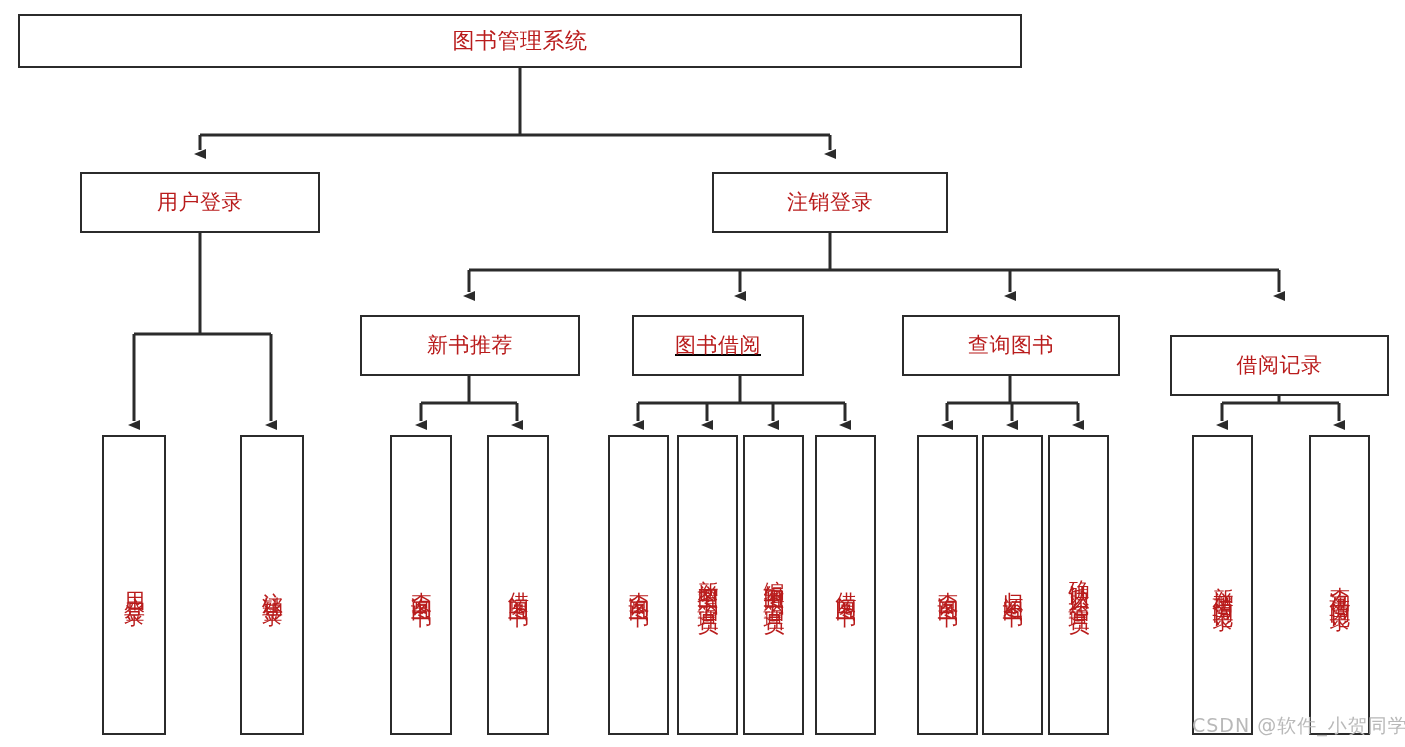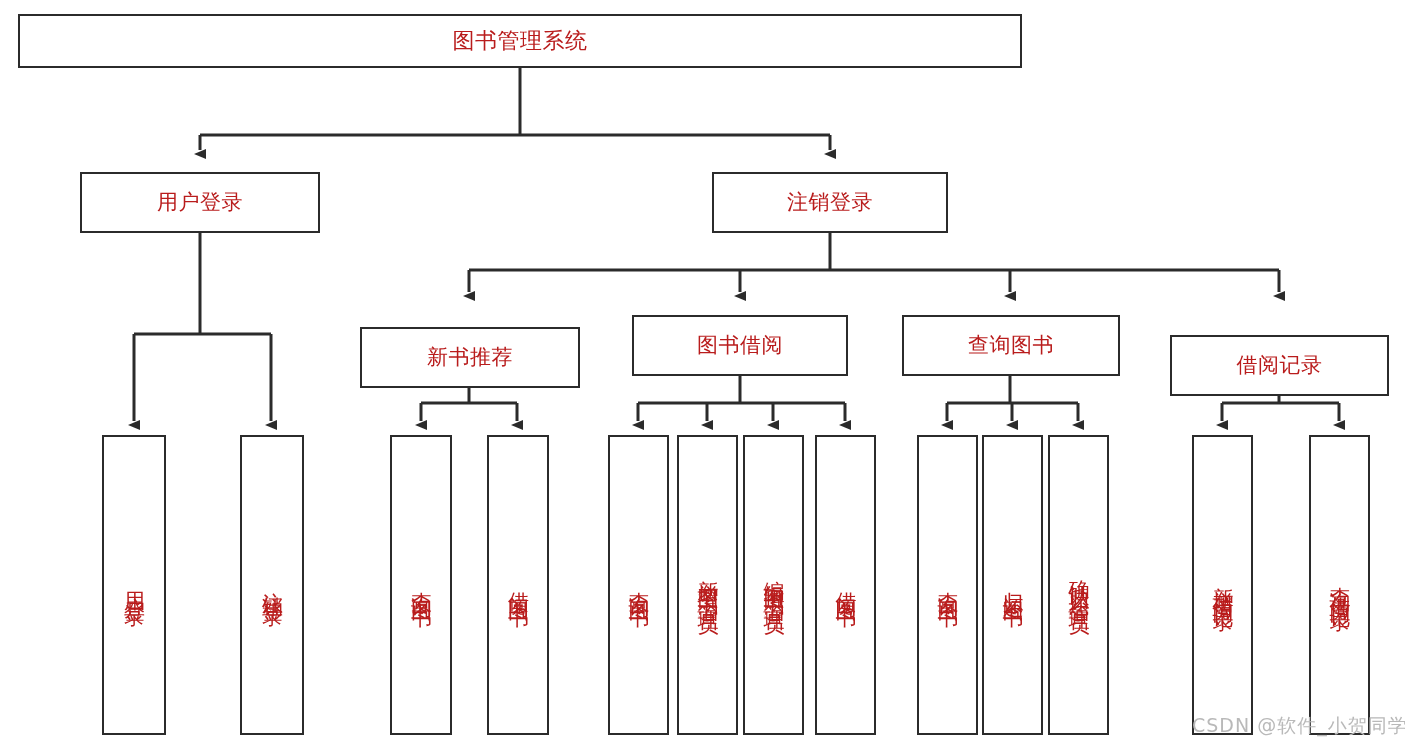--- a/index.html
+++ b/index.html
@@ -99,24 +99,24 @@
     <span class="label">图书管理系统</span>
   </div>
 
   <div class="node h-node" style="left:80px;top:172px;width:240px;height:61px;">
     <span class="label">用户登录</span>
   </div>
   <div class="node h-node" style="left:712px;top:172px;width:236px;height:61px;">
     <span class="label">注销登录</span>
   </div>
 
-  <div class="node h-node" style="left:360px;top:315px;width:220px;height:61px;margin-top:12px;">
+  <div class="node h-node" style="left:360px;top:315px;width:220px;height:61px;">
     <span class="label">新书推荐</span>
   </div>
-  <div class="node h-node" style="left:632px;top:315px;width:216px;height:61px;">
+  <div class="node h-node" style="left:632px;top:315px;width:172px;height:61px;text-decoration:underline;">
     <span class="label">图书借阅</span>
   </div>
   <div class="node h-node" style="left:902px;top:315px;width:218px;height:61px;">
     <span class="label">查询图书</span>
   </div>
   <div class="node h-node" style="left:1170px;top:315px;width:219px;height:61px;margin-top:20px;">
     <span class="label">借阅记录</span>
   </div>
 
   <div class="node v-node" style="left:102px;top:435px;width:64px;height:300px;">

